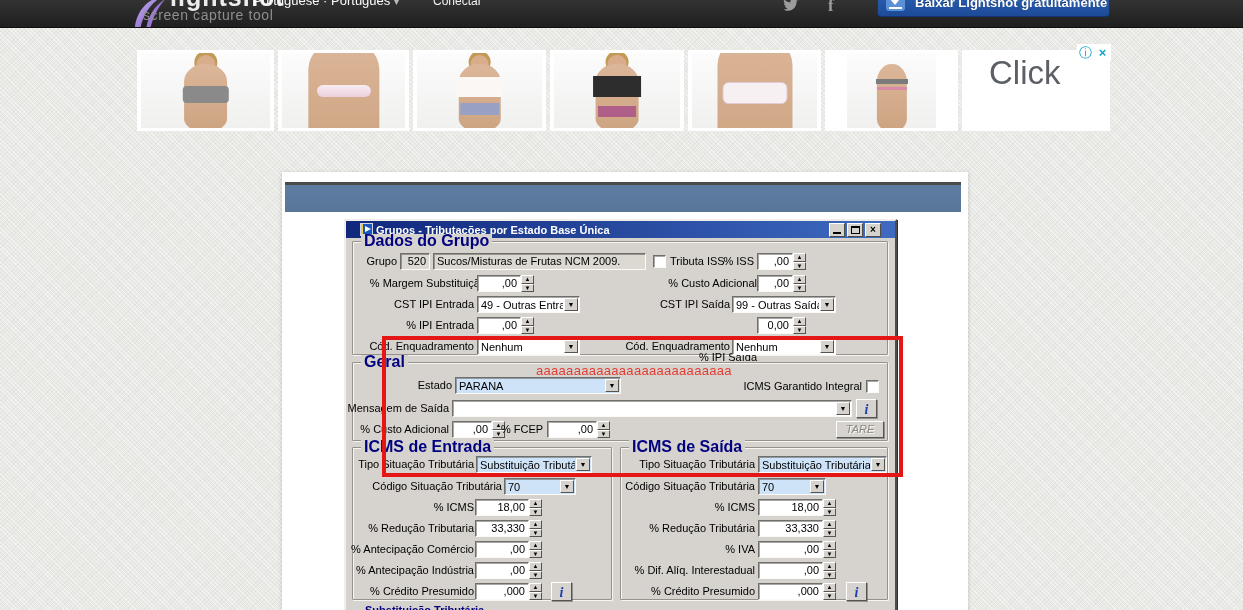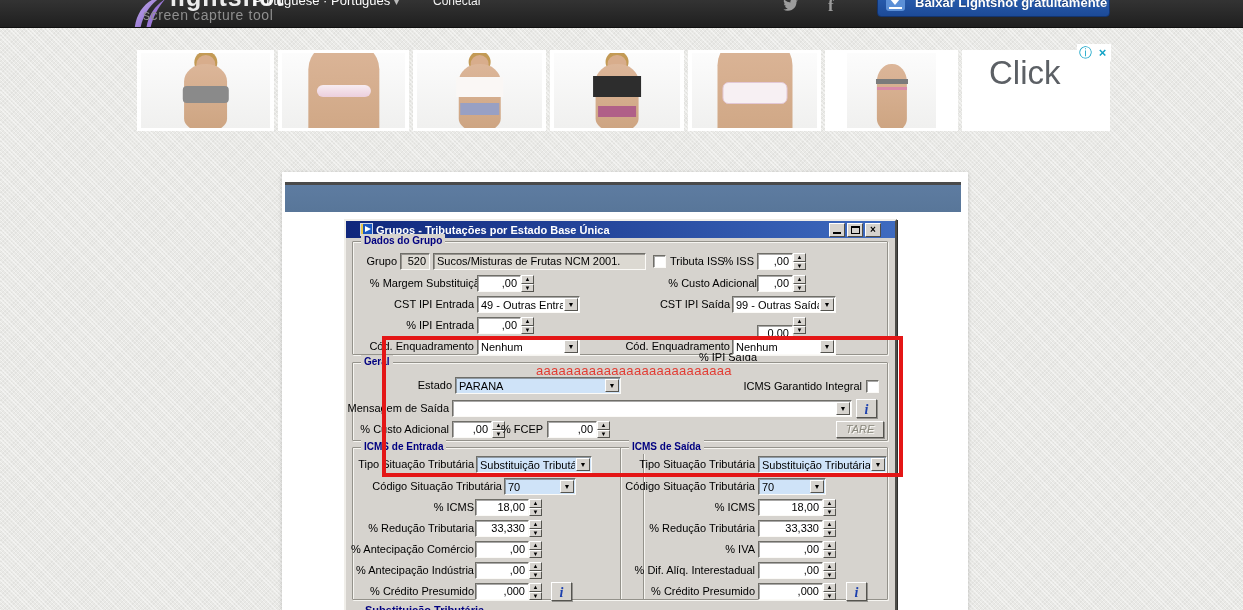--- a/index.html
+++ b/index.html
@@ -83,21 +83,21 @@
   .title-txt { color:#fff; font-size:11px; font-weight:bold; flex:1; white-space:nowrap; overflow:hidden; }
   .cap-btn { width:16px; height:14px; background:#d6d3ce; border:1px solid; border-color:#fff #4e4d49 #4e4d49 #fff;
              margin-left:2px; position:relative; font-size:10px; font-weight:bold; line-height:12px; text-align:center; }
   .cap-btn .bar { position:absolute; left:3px; bottom:2px; width:8px; height:2px; background:#000; }
   .cap-btn .box { position:absolute; left:3px; top:2px; width:9px; height:8px; border:1px solid #000; border-top:2px solid #000; }
 
   
   .grp { position:absolute; border:1px solid #94928b; border-radius:1px;
          box-shadow:inset 1px 1px 0 #f6f5f1, 1px 1px 0 #f6f5f1; }
   .grp-title { position:absolute; top:-8px; left:8px; background:#d6d3ce; padding:0 3px;
-               font-size:10px; font-weight:bold; color:var(--navy-label); line-height:14px; white-space:nowrap; }
+               font-size:16px; font-weight:bold; color:var(--navy-label); line-height:14px; white-space:nowrap; }
   .lbl { position:absolute; font-size:11px; color:#000; text-align:right; white-space:nowrap; line-height:17px; height:17px; }
   .lbl-l { text-align:left; }
   .fld { position:absolute; height:17px; background:#fff; font-size:11px; line-height:15px;
          border:1px solid; border-color:#6f6e68 #fbfaf7 #fbfaf7 #6f6e68;
          box-shadow:inset 1px 1px 0 rgba(64,63,59,.45); padding:0 3px; overflow:hidden; white-space:nowrap; }
   .fld.num { text-align:right; }
   .fld.ro  { background:#dcd9d2; }
   .sbtns { position:absolute; width:13px; height:17px; }
   .sbtns div { height:8.5px; background:#d6d3ce; border:1px solid; border-color:#fff #55544f #55544f #fff;
                font-size:6px; line-height:7px; text-align:center; color:#000; overflow:hidden; }
@@ -224,21 +224,21 @@
         <span class="box"></span>
       </div>
     <div class="cap-btn"><span>×</span></div>
   </div>
 
   <div class="grp" style="left:6px;top:20px;width:536px;height:114px;">
     <span class="grp-title">Dados do Grupo</span>
   </div>
   <div class="lbl" style="left:10px;top:32px;width:41px;">Grupo</div>
   <div class="fld num ro" style="left:54px;top:32px;width:30px;">520</div>
-  <div class="fld ro" style="left:87px;top:32px;width:213px;">Sucos/Misturas de Frutas NCM 2001.</div>
+  <div class="fld ro" style="left:87px;top:32px;width:213px;">Sucos/Misturas de Frutas NCM 2009.</div>
   <div class="chk" style="left:307px;top:34px;"></div>
   <div class="lbl lbl-l" style="left:324px;top:32px;width:60px;">Tributa ISS</div>
   <div class="lbl" style="left:358px;top:32px;width:50px;">% ISS</div>
   <div class="fld num" style="left:411px;top:32px;width:36px;">,00</div>
   <div class="sbtns" style="left:447px;top:32px;">
       <div class="spin-up">▲</div>
       <div class="spin-down">▼</div>
     </div>
 
   <div class="lbl" style="left:0;top:54px;width:128px;margin-left:12px;">% Margem Substituição</div>
@@ -265,21 +265,21 @@
       <span class="arrowbtn">▼</span>
   </div>
 
   <div class="lbl" style="left:0;top:96px;width:128px;">% IPI Entrada</div>
   <div class="fld num" style="left:131px;top:96px;width:44px;">,00</div>
   <div class="sbtns" style="left:175px;top:96px;">
       <div class="spin-up">▲</div>
       <div class="spin-down">▼</div>
     </div>
   <div class="lbl" style="left:291px;top:96px;width:120px;margin-top:32px;">% IPI Saída</div>
-  <div class="fld num" style="left:411px;top:96px;width:36px;margin-top:8px;">0,00</div>
+  <div class="fld num" style="left:411px;top:96px;width:36px;">0,00</div>
   <div class="sbtns" style="left:447px;top:96px;">
       <div class="spin-up">▲</div>
       <div class="spin-down">▼</div>
     </div>
 
   <div class="lbl" style="left:0;top:117px;width:128px;">Cód. Enquadramento</div>
   <div class="combo" style="left:131px;top:117px;width:103px;">
     <span class="txt">Nenhum</span>
       <span class="arrowbtn">▼</span>
   </div>
@@ -314,21 +314,21 @@
       <div class="spin-down">▼</div>
     </div>
   <div class="lbl" style="left:155px;top:200px;width:42px;">% FCEP</div>
   <div class="fld num" style="left:201px;top:200px;width:50px;">,00</div>
   <div class="sbtns" style="left:251px;top:200px;">
       <div class="spin-up">▲</div>
       <div class="spin-down">▼</div>
     </div>
   <div class="btn3d disabled" style="left:490px;top:200px;width:48px;height:17px;">TARE</div>
 
-  <div class="grp" style="left:6px;top:226px;width:292px;height:153px;">
+  <div class="grp" style="left:6px;top:226px;width:260px;height:153px;">
     <span class="grp-title">ICMS de Entrada</span>
   </div>
   <div class="lbl" style="left:0;top:235px;width:128px;">Tipo Situação Tributária</div>
   <div class="combo hl" style="left:130px;top:235px;width:116px;">
     <span class="txt">Substituição Tributária</span>
       <span class="arrowbtn">▼</span>
   </div>
   <div class="lbl" style="left:0;top:257px;width:156px;">Código Situação Tributária</div>
   <div class="combo hl" style="left:158px;top:257px;width:72px;">
     <span class="txt">70</span>

